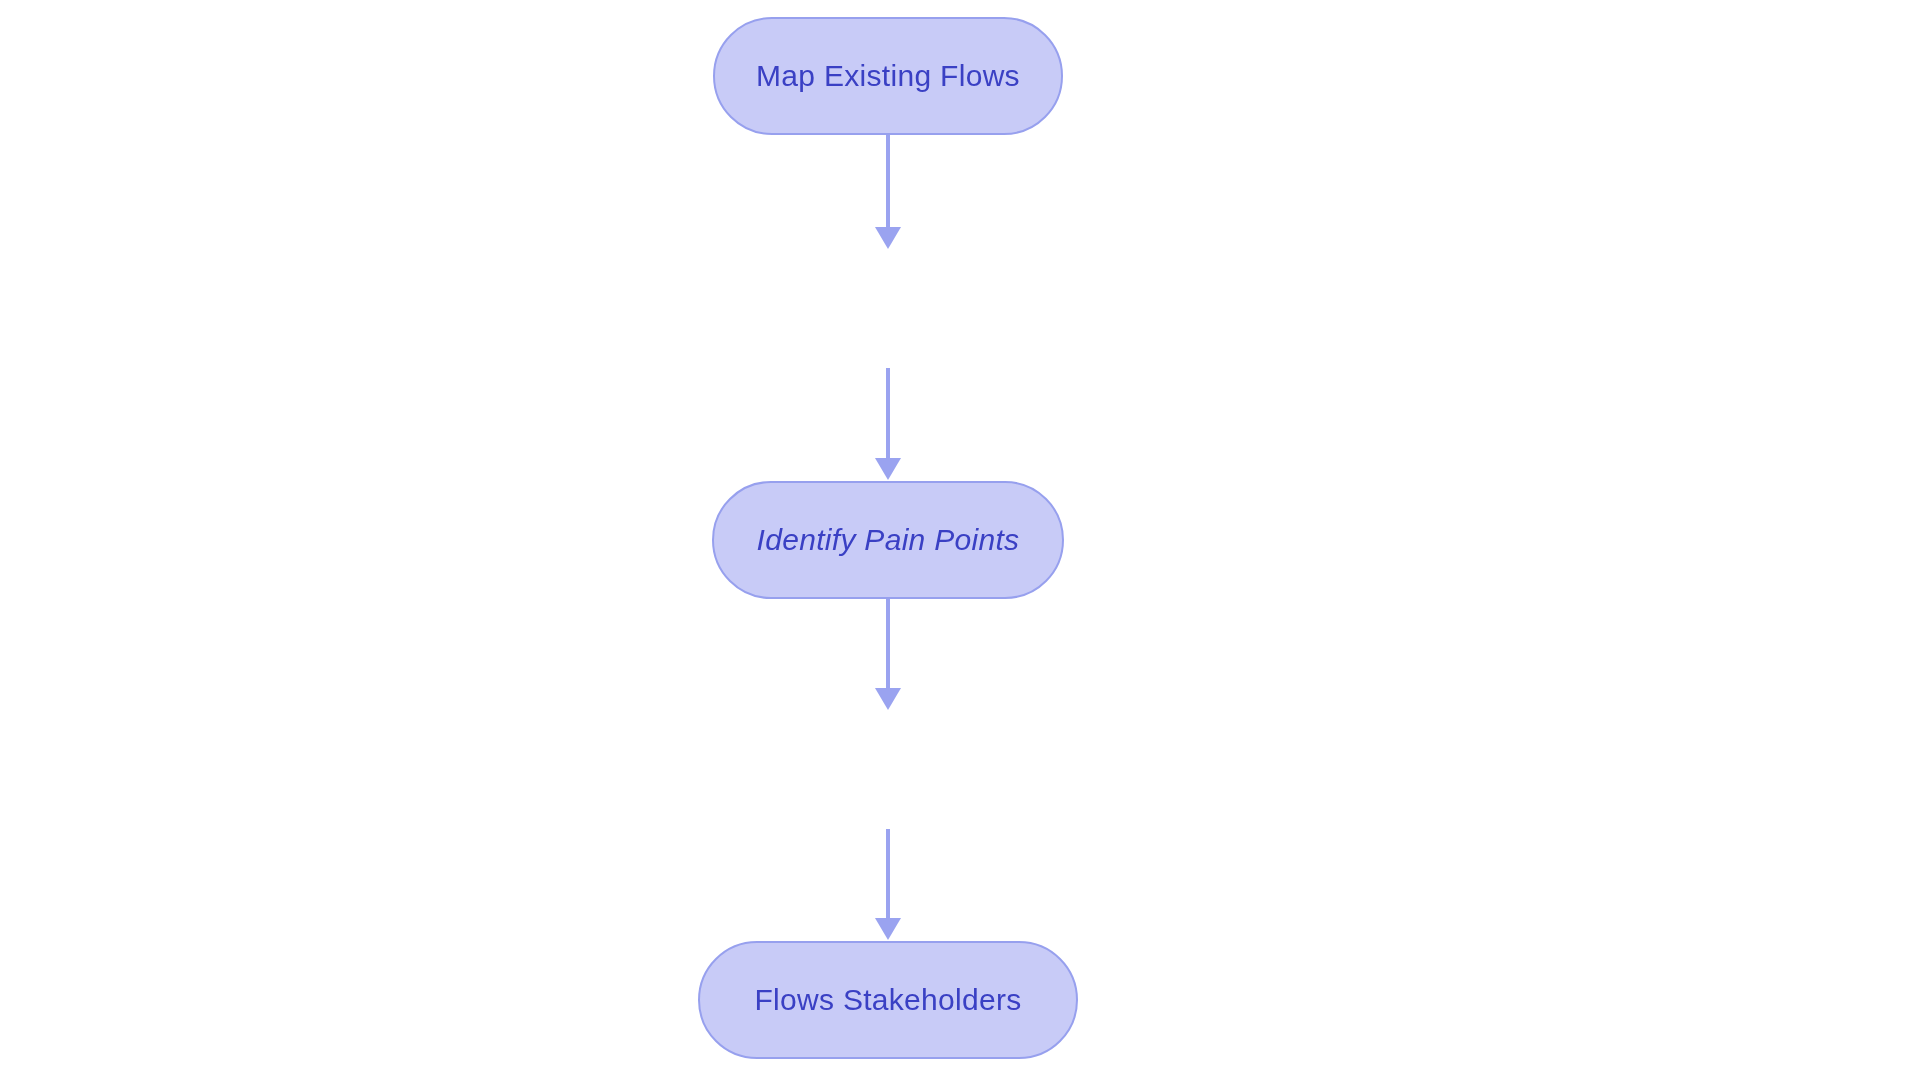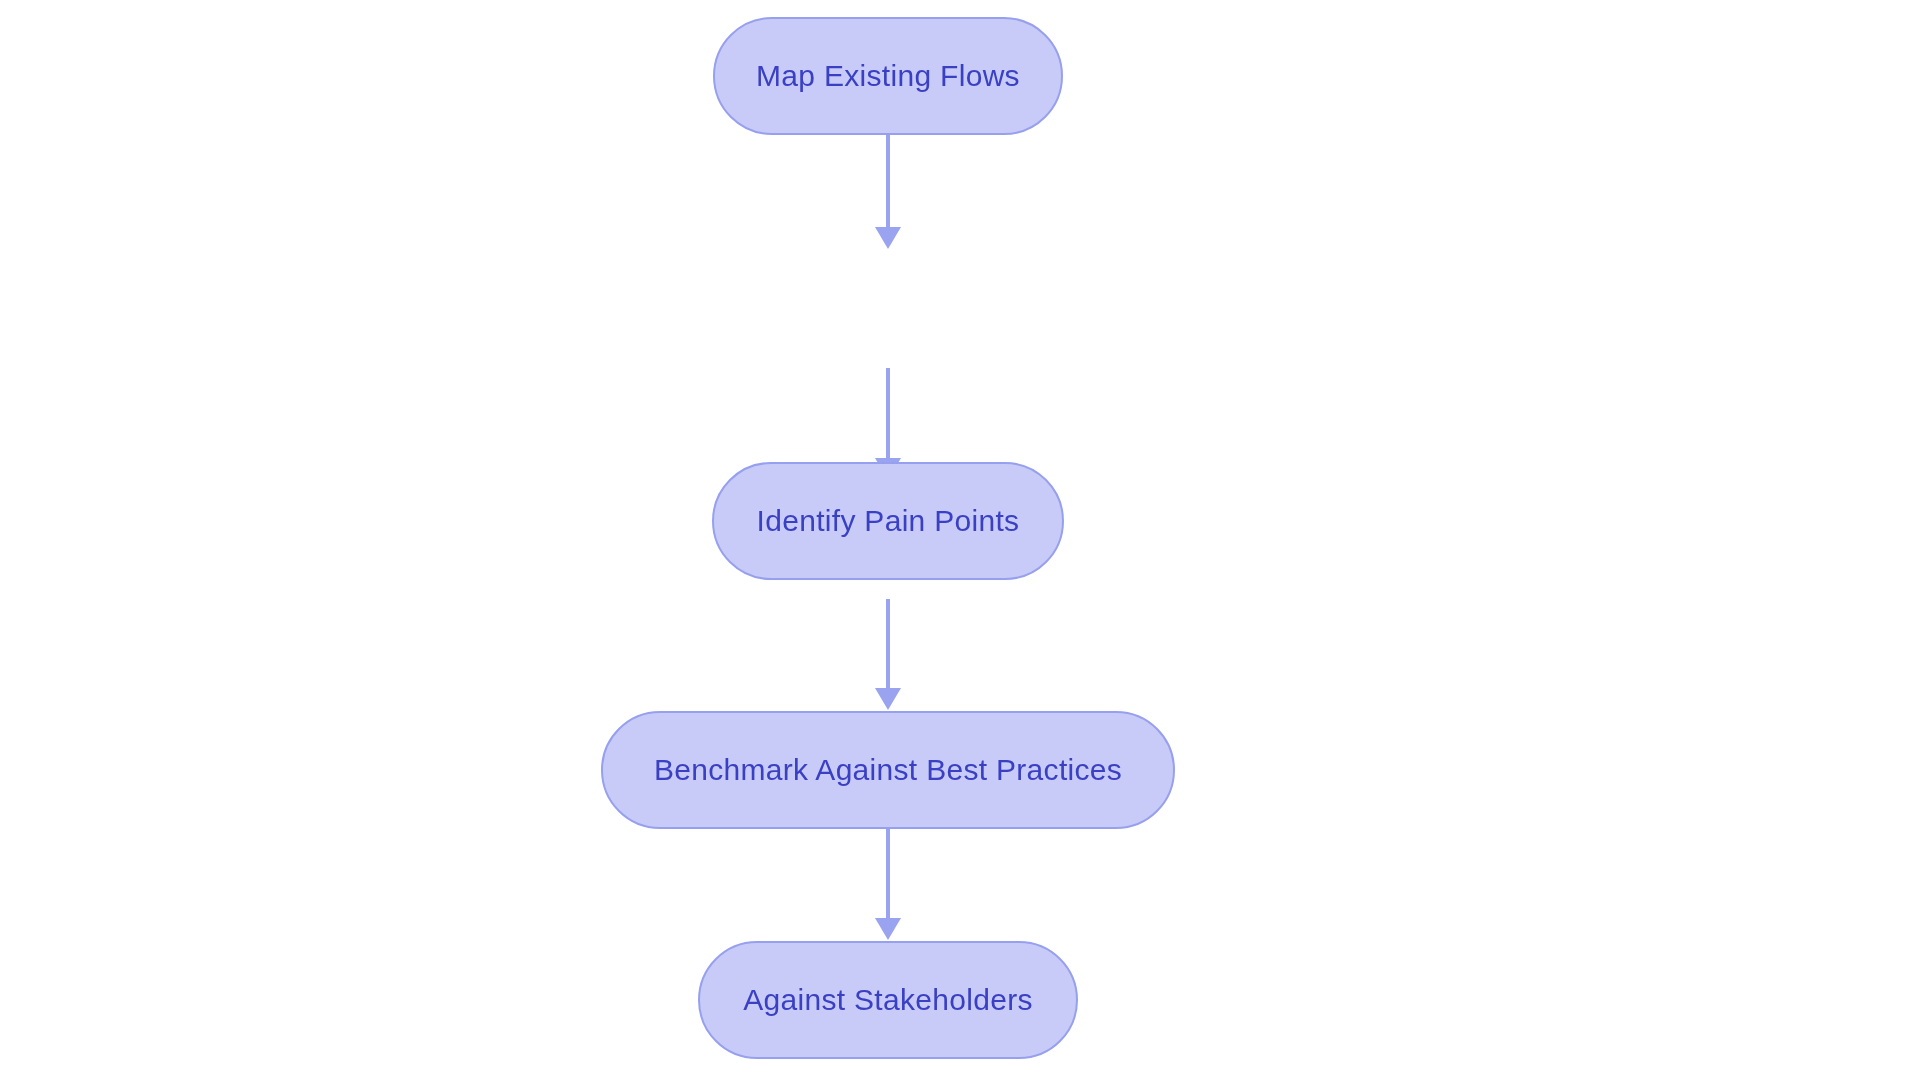--- a/index.html
+++ b/index.html
@@ -33,21 +33,21 @@
     display: flex;
     align-items: center;
     justify-content: center;
     font-size: 30px;
     letter-spacing: 0.3px;
     white-space: nowrap;
     text-align: center;
   }
   .node-1 { top: 17px;  width: 350px; }
   .node-2 { top: 250px; width: 263px; }
-  .node-3 { top: 462px; width: 352px; }
+  .node-3 { top: 481px; width: 352px; font-style: italic; }
   .node-4 { top: 711px; width: 574px; }
   .node-5 { top: 941px; width: 380px; }
 
   .flow-arrow {
     position: absolute;
     left: 50%;
     transform: translateX(-50%);
     width: 4px;
     background: var(--arrow-color);
   }
@@ -81,23 +81,20 @@
 
 
   <div class="flow-arrow arrow-2"></div>
 
   <div class="flow-node node-3">
     <span>Identify Pain Points</span>
   </div>
 
   <div class="flow-arrow arrow-3"></div>
 
-  <div class="flow-node node-4">
-    <span>Benchmark Against Best Practices</span>
-  </div>
 
   <div class="flow-arrow arrow-4"></div>
 
   <div class="flow-node node-5">
-    <span>Against Stakeholders</span>
+    <span>Flows Stakeholders</span>
   </div>
 
 </div>
 
 </body></html>

